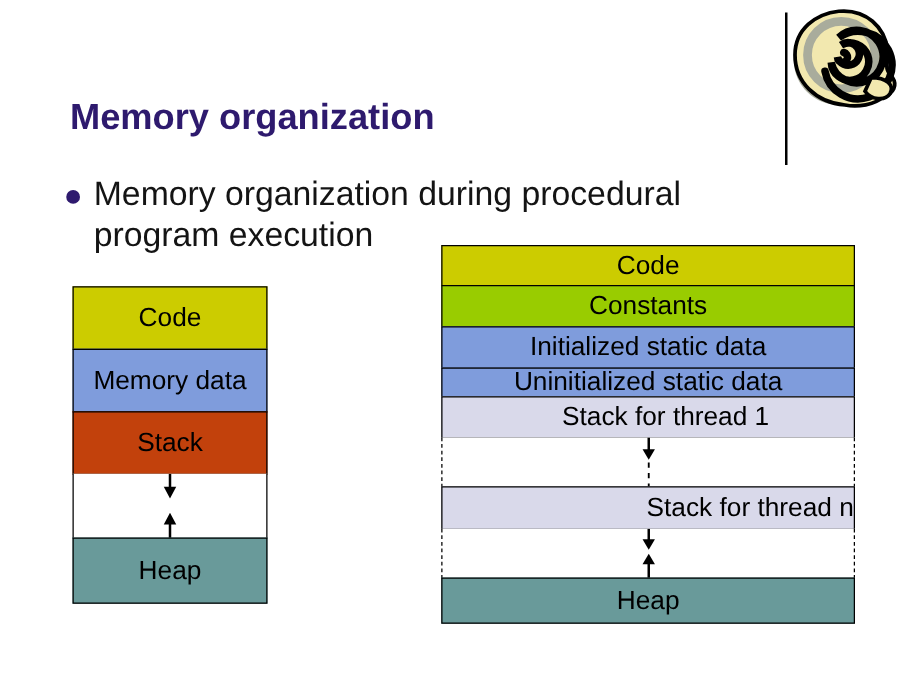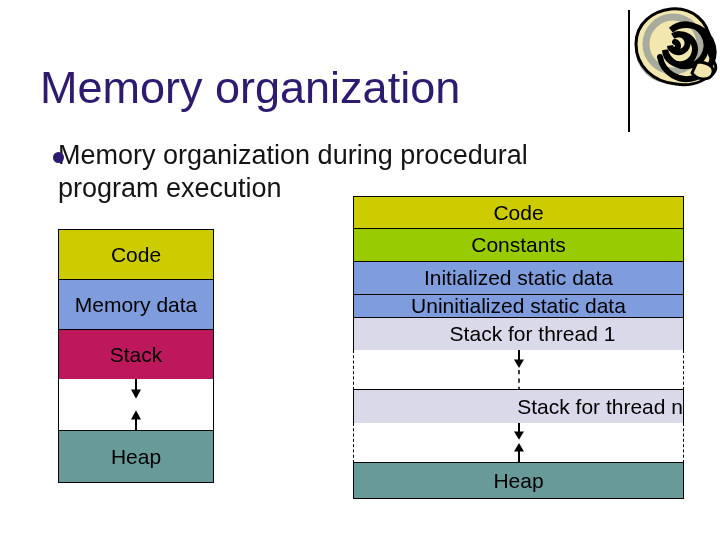--- a/index.html
+++ b/index.html
@@ -1,31 +1,31 @@
 <!DOCTYPE html>
 <html><head>
 <meta charset="utf-8">
 <style>
   html,body{margin:0;padding:0;background:#fff;}
   .slide{
     position:relative;width:720px;height:540px;background:#fff;overflow:hidden;
     font-family:"Liberation Sans","DejaVu Sans",sans-serif;color:#000;
   }
   .title{
-    position:absolute;left:40px;top:62px;margin:0;
-    font-size:45px;font-weight:normal;letter-spacing:0;
+    position:absolute;left:40px;top:62px;margin:16px;
+    font-size:29px;font-weight:bold;letter-spacing:0;
   }
   .decor-line{position:absolute;left:628px;top:10px;width:2px;height:122px;background:#000;}
   .shell{position:absolute;left:631px;top:4px;width:88px;height:86px;}
   .bullet-item{position:absolute;left:47px;top:139px;width:570px;}
   .bullet-dot{
     position:absolute;left:6px;top:13px;width:11px;height:11px;border-radius:50%;
     display:inline-block;
   }
-  .bullet-text{margin-left:11px;font-size:27px;line-height:33px;color:#141414;}
+  .bullet-text{margin-left:28px;font-size:27px;line-height:33px;color:#141414;}
 
   
   .diagram{position:absolute;}
   .ld{left:58px;top:229px;width:156px;}
   .rd{left:353px;top:196px;width:331px;}
   .row{
     position:relative;box-sizing:border-box;width:100%;
     border:1px solid #000;margin-top:-1px;
     display:flex;align-items:center;justify-content:center;
   }
@@ -77,21 +77,21 @@
     </div>
   </div>
 
   <div class="diagram ld">
     <div class="row ld-code" style="background-color: rgb(204, 204, 0);">
       <span class="lbl">Code</span>
     </div>
     <div class="row ld-static" style="background-color: rgb(127, 156, 220);">
       <span class="lbl">Memory data</span>
     </div>
-    <div class="row ld-stack" style="background-color: #be185d; justify-content: center;">
+    <div class="row ld-stack" style="background-color: #c2410c; justify-content: center;">
       <span class="lbl">Stack</span>
     </div>
     <div class="row ld-gap gap gap-solid">
       <svg viewBox="0 0 154 50" preserveAspectRatio="none">
         <g>
           <line x1="77" y1="0" x2="77" y2="11" stroke="#000" stroke-width="2"></line>
           <polygon points="72,10 82,10 77,19" fill="#000"></polygon>
         </g>
         <g>
           <polygon points="72,39 82,39 77,30" fill="#000"></polygon>

